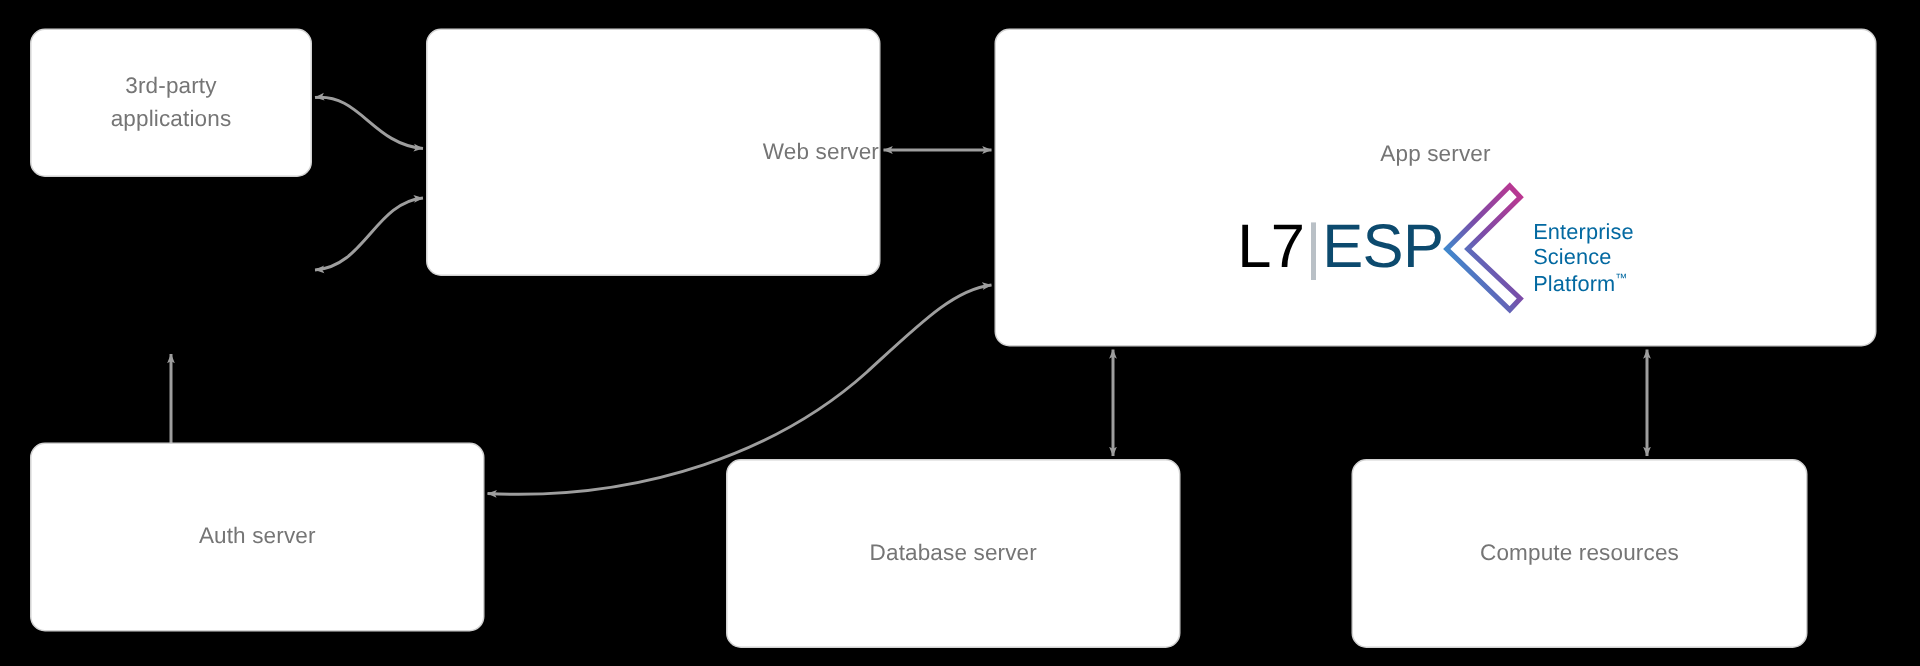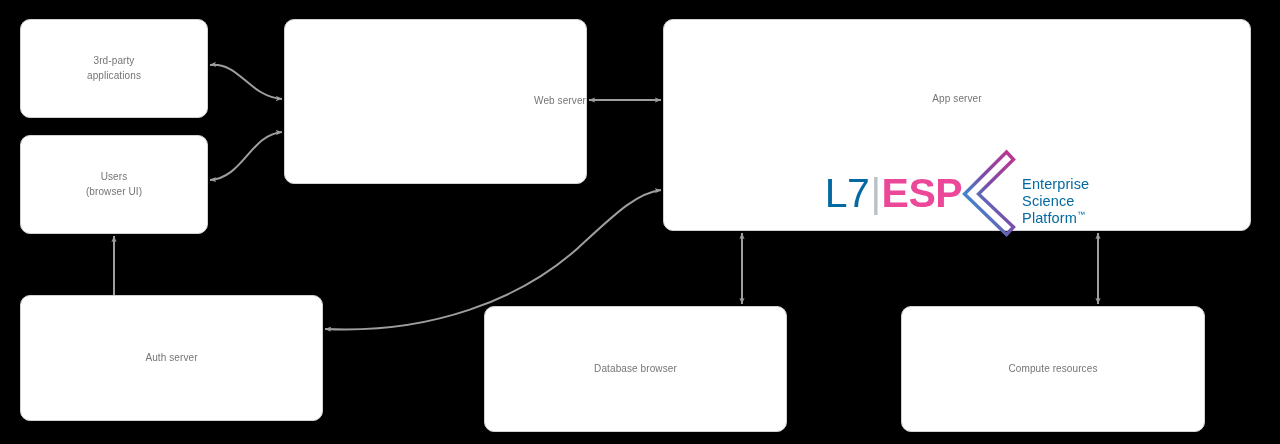--- a/index.html
+++ b/index.html
@@ -25,60 +25,60 @@
     border-radius: 10px;
     box-sizing: border-box;
     box-shadow: 0 1px 2px rgba(0,0,0,0.28);
     display: flex;
     flex-direction: column;
     align-items: center;
     justify-content: center;
   }
   .node-label {
     color: #757575;
-    font-size: 10px;
+    font-size: 15px;
     line-height: 1.45;
     text-align: center;
     white-space: pre-line;
     letter-spacing: 0.1px;
   }
   
   #node-app-server {
-    justify-content: space-between;
+    justify-content: flex-start;
     padding-top: 72px;
   }
   #node-app-server .node-label {
     margin-bottom: 14px;
   }
   .logo {
     display: flex;
     flex-direction: row;
     align-items: center;
     justify-content: center;
     height: 74px;
   }
   .logo-wordmark {
     font-size: 41px;
     line-height: 1;
     letter-spacing: -0.5px;
     display: flex;
     align-items: baseline;
   }
   .logo-l7 {
-    color: #0369a1;
+    color: #000000;
     font-weight: 400;
   }
   .logo-bar {
     color: #b9c0c6;
     font-weight: 300;
     padding: 0 1px;
   }
   .logo-esp {
-    color: #ec4899;
-    font-weight: 700;
+    color: #0c4a6e;
+    font-weight: 400;
   }
   .logo-chevron {
     margin-left: -6px;
     margin-right: 4px;
   }
   .logo-tagline {
     color: #0369a1;
     font-size: 14.5px;
     line-height: 1.17;
     text-align: left;
@@ -131,24 +131,20 @@
     <path d="M742,233 L742,304" fill="none" stroke="#9e9e9e" stroke-width="2" marker-start="url(#arrow-start)" marker-end="url(#arrow-end)"></path>
 
     <path d="M1098,233 L1098,304" fill="none" stroke="#9e9e9e" stroke-width="2" marker-start="url(#arrow-start)" marker-end="url(#arrow-end)"></path>
   </svg>
 
   <div class="node" id="node-third-party-applications" style="left:20px; top:19px; width:188px; height:99px;">
     <div class="node-label">3rd-party
 applications</div>
   </div>
 
-  <div class="node" id="node-users-browser-ui" style="left:20px; top:135px; width:188px; height:99px;">
-    <div class="node-label">Users
-(browser UI)</div>
-  </div>
 
   <div class="node" id="node-web-server" style="left:284px; top:19px; width:303px; height:165px;align-items:flex-end;">
     <div class="node-label">Web server</div>
   </div>
 
   <div class="node" id="node-app-server" style="left:663px; top:19px; width:588px; height:212px;">
     <div class="node-label">App server</div>
 
     <div class="logo">
       <div class="logo-wordmark">
@@ -167,20 +163,20 @@
 Platform</span><sup>™</sup>
       </div>
     </div>
   </div>
 
   <div class="node" id="node-auth-server" style="left:20px; top:295px; width:303px; height:126px;">
     <div class="node-label">Auth server</div>
   </div>
 
   <div class="node" id="node-database-server" style="left:484px; top:306px; width:303px; height:126px;">
-    <div class="node-label">Database browser</div>
+    <div class="node-label">Database server</div>
   </div>
 
   <div class="node" id="node-compute-resources" style="left:901px; top:306px; width:304px; height:126px;">
     <div class="node-label">Compute resources</div>
   </div>
 
 </div>
 
 </body></html>

